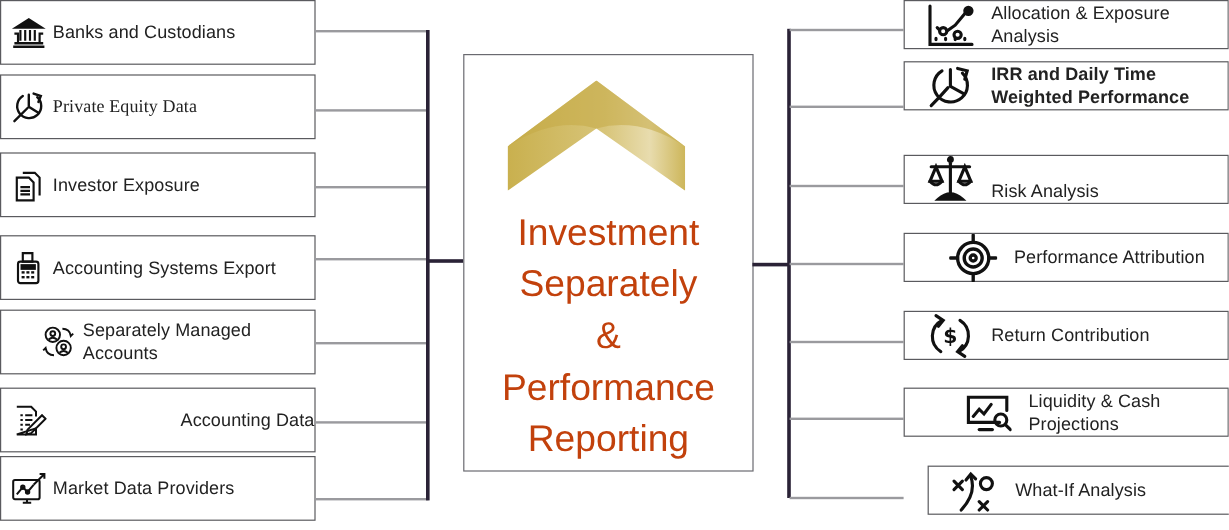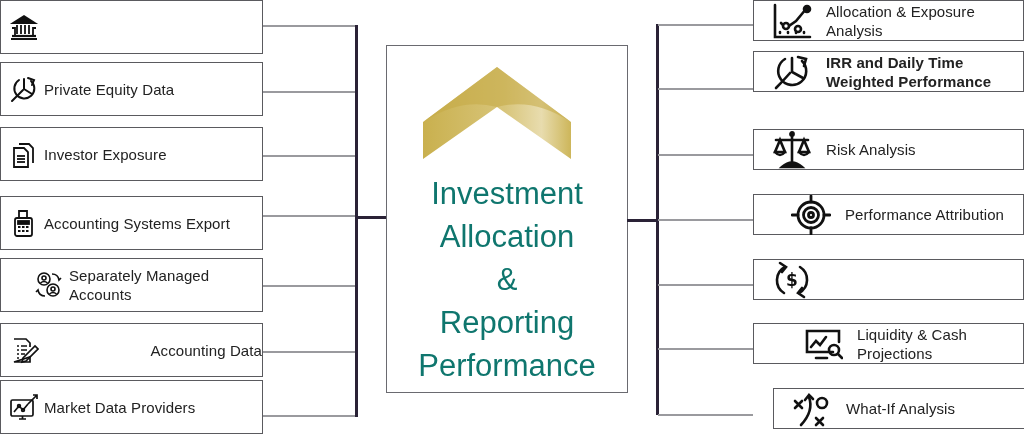--- a/index.html
+++ b/index.html
@@ -11,43 +11,44 @@
   .right-box { left:753px; width:271px; height:41px; }
   .left-box .icon { width:30px; height:30px; margin-left:8px; margin-right:5px; flex:0 0 30px; }
   .right-box .icon { width:40px; height:40px; margin-left:18px; margin-right:14px; flex:0 0 40px; }
   .label { font-size:15px; line-height:19px; color:#222; letter-spacing:0.1px; }
   .hline { position:absolute; height:1.5px; background:#9a9a9e; }
   .vline { position:absolute; width:2.5px; background:#2a2236; }
   .jline { position:absolute; height:2.5px; background:#2a2236; }
   .center { position:absolute; left:386px; top:45px; width:242px; height:348px; box-sizing:border-box;
             border:1.5px solid #6a6a70; background:#fff; }
   .center-title { position:absolute; left:0; right:0; top:126px; text-align:center;
-                  font-size:31px; line-height:43px; color:#0f766e; }
+                  font-size:31px; line-height:43px; color:#c2410c; }
   .logo { position:absolute; left:36px; top:21px; width:148px; height:92px; }
   svg { display:block; }
 </style>
 </head>
 <body>
 
 <div class="box left-box" style="top:0px;">
   <span class="icon">
     <svg viewBox="0 0 30 30" width="30" height="30" fill="none" stroke="#111" stroke-width="1.8">
       <path d="M4 11 L15 4 L26 11 Z" fill="#111"></path>
       <line x1="8" y1="13" x2="8" y2="22"></line>
         <line x1="12" y1="13" x2="12" y2="22"></line>
       <line x1="16" y1="13" x2="16" y2="22"></line>
         <line x1="20" y1="13" x2="20" y2="22"></line>
       <line x1="3" y1="24" x2="27" y2="24" stroke-width="2.2"></line>
         <line x1="2" y1="27" x2="28" y2="27" stroke-width="2"></line>
       <path d="M3 16 h3 v8 M27 16 h-3 v8"></path>
     </svg>
   </span>
-</div>
-
-<div class="box left-box" style="top:62px;">
+  <span class="label" style="max-width: 210px;">Banks and Custodians</span>
+</div>
+
+<div class="box left-box" style="top:62px;font-family:Liberation Serif, serif;">
   <span class="icon">
     <svg viewBox="0 0 30 30" width="30" height="30" fill="none" stroke="#111" stroke-width="2" stroke-linecap="round">
       <path d="M22 7 A10 10 0 1 1 10 6"></path>
       <path d="M15 5 L15 15 L23 20"></path>
       <path d="M3 27 Q8 22 14 16"></path>
       <path d="M19 4 L25 6 L23 11"></path>
     </svg>
   </span>
   <span class="label" style="max-width: 210px;">Private Equity Data</span>
 </div>
@@ -145,24 +146,24 @@
           <stop offset="0.8" stop-color="#e8dcae"></stop>
           <stop offset="1" stop-color="#cdb65a"></stop>
         </linearGradient>
       </defs>
       <path d="M0 55 L74 0 L148 55 L148 92 L74 40 L0 92 Z" fill="url(#g1)"></path>
       <path d="M0 55 L74 0 L148 55 Q110 30 74 40 Q38 30 0 55 Z" fill="#c4aa45" opacity="0.55"></path>
     </svg>
   </div>
   <div class="center-title">
     <div>Investment</div>
-    <div>Allocation</div>
+    <div>Separately</div>
     <div>&amp;</div>
+    <div>Performance</div>
     <div>Reporting</div>
-    <div>Performance</div>
   </div>
 </div>
 
 <div class="jline" style="left:627px; top:219px; width:31px;"></div>
 <div class="vline" style="left:656px; top:24px; height:391px;"></div>
 <div class="hline" style="left:658px; top:24px; width:95px;"></div>
 <div class="hline" style="left:658px; top:88px; width:95px;"></div>
 <div class="hline" style="left:658px; top:154px; width:95px;"></div>
 <div class="hline" style="left:658px; top:219px; width:95px;"></div>
 <div class="hline" style="left:658px; top:284px; width:95px;"></div>
@@ -188,21 +189,21 @@
     <svg viewBox="0 0 40 40" width="40" height="40" fill="none" stroke="#111" stroke-width="2.6" stroke-linecap="round">
       <path d="M30 9 A14 14 0 1 1 13 7"></path>
       <path d="M20 6 L20 20 L31 26"></path>
       <path d="M4 36 Q11 29 18 21"></path>
       <path d="M26 5 L34 7 L32 14"></path>
     </svg>
   </span>
   <span class="label" style="max-width: 190px;">IRR and Daily Time Weighted Performance</span>
 </div>
 
-<div class="box right-box" style="top:129px;">
+<div class="box right-box" style="top:129px;align-items:flex-end;">
   <span class="icon">
     <svg viewBox="0 0 40 40" width="40" height="40" fill="none" stroke="#111" stroke-width="2.6" stroke-linecap="round">
       <circle cx="20" cy="4" r="1.6" fill="#111"></circle>
       <path d="M20 7 V32"></path>
       <path d="M4 10 H36"></path>
       <path d="M8 10 L3 22 H13 Z"></path>
         <path d="M3 22 Q8 28 13 22"></path>
       <path d="M32 10 L27 22 H37 Z"></path>
         <path d="M27 22 Q32 28 37 22"></path>
       <path d="M10 37 Q20 28 30 37 Z" fill="#111"></path>
@@ -226,20 +227,21 @@
 <div class="box right-box" style="top:259px;">
   <span class="icon">
     <svg viewBox="0 0 40 40" width="40" height="40" fill="none" stroke="#111" stroke-width="2.6" stroke-linecap="round">
       <path d="M13 7 A15 15 0 0 0 12 33"></path>
       <path d="M27 33 A15 15 0 0 0 28 7"></path>
       <path d="M8 3 L14 7 L10 12"></path>
       <path d="M32 37 L26 33 L30 28"></path>
       <text x="20" y="26" text-anchor="middle" font-size="17" font-family="DejaVu Sans, sans-serif" fill="#111" stroke="none" font-weight="bold">$</text>
     </svg>
   </span>
+  <span class="label" style="max-width: 190px;">Return Contribution</span>
 </div>
 
 <div class="box right-box" style="top:323px;padding-left:31px;">
   <span class="icon">
     <svg viewBox="0 0 40 40" width="40" height="40" fill="none" stroke="#111" stroke-width="2.6" stroke-linecap="round">
       <path d="M30 28 H4 V7 H36 V18"></path>
       <path d="M13 34 H24"></path>
       <path d="M8 23 L13 17 L17 21 L23 13"></path>
       <circle cx="31" cy="26" r="5"></circle>
       <path d="M35 30 L39 34"></path>

